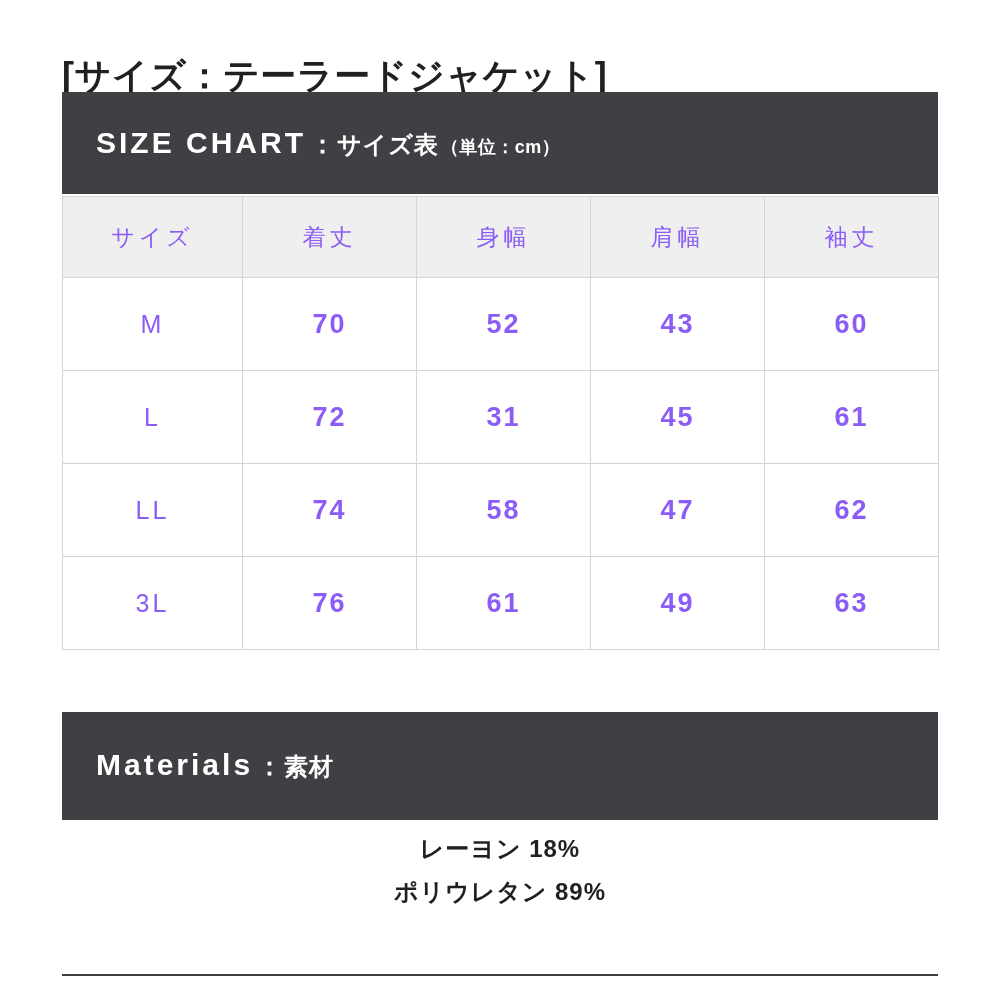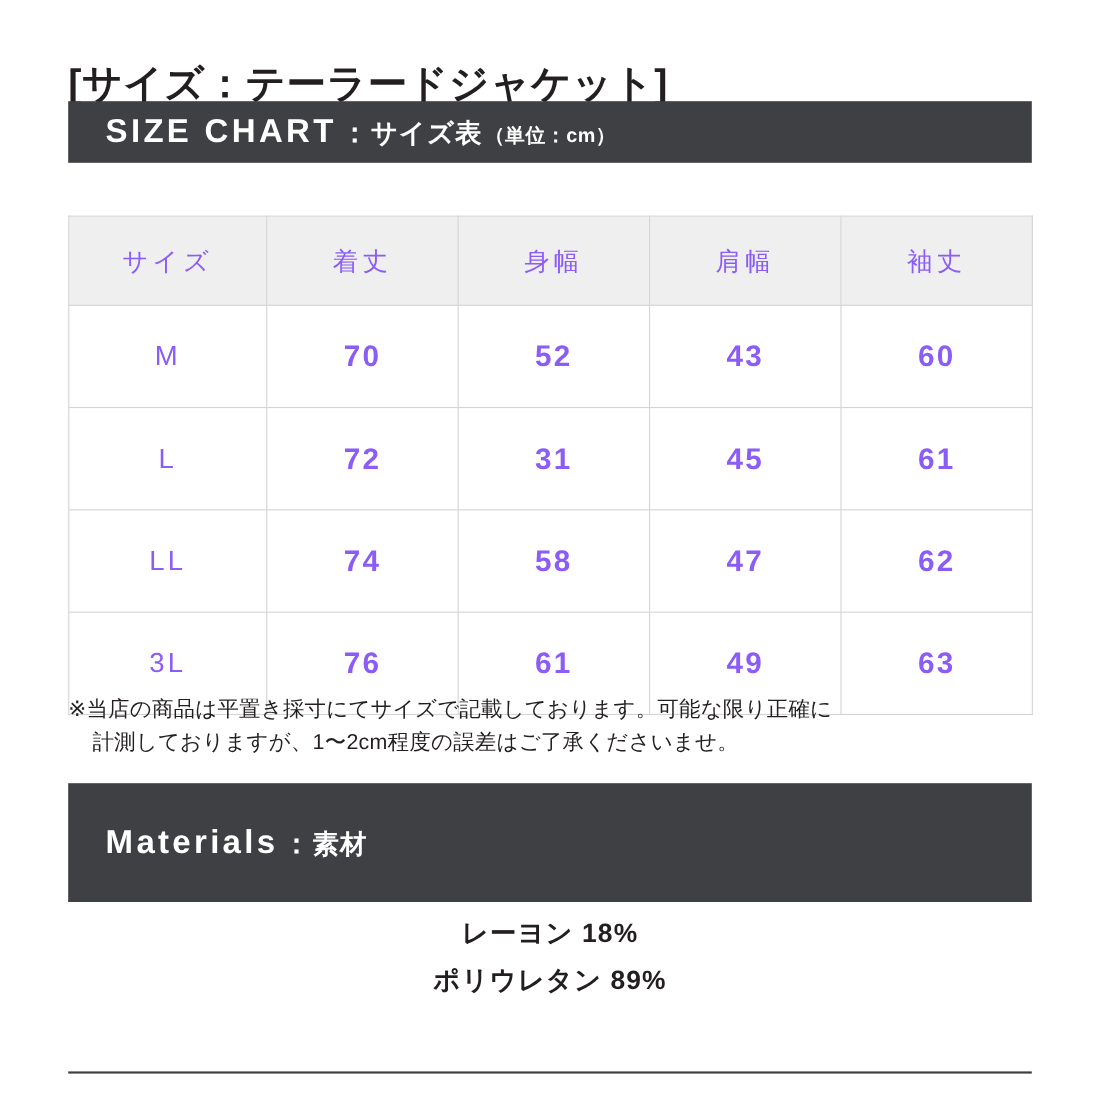--- a/index.html
+++ b/index.html
@@ -37,21 +37,21 @@
   .banner {
     position: absolute;
     left: 62px;
     width: 876px;
     background: #3e4044;
     display: flex;
     align-items: center;
   }
   .banner-sizechart {
     top: 92px;
-    height: 56px;
+    height: 102px;
   }
   .banner-materials {
     top: 712px;
     height: 107px;
   }
   .banner-inner {
     padding-left: 34px;
     display: flex;
     align-items: baseline;
     color: #ffffff;
@@ -217,24 +217,20 @@
       <tr>
         <td class="size-label">3L</td>
         <td>76</td>
         <td>61</td>
         <td>49</td>
         <td>63</td>
       </tr>
     </tbody>
   </table>
 
-  <div class="note">
-    <span>※当店の商品は平置き採寸にてサイズで記載しております。可能な限り正確に</span>
-    <span class="line2">計測しておりますが、1〜2cm程度の誤差はご了承くださいませ。</span>
-  </div>
 
   <div class="banner banner-materials">
     <div class="banner-inner">
       <span class="banner-main">Materials</span>
       <span class="banner-sep">：</span>
       <span class="banner-sub">素材</span>
     </div>
   </div>
 
   <div class="rule rule-top"></div>

